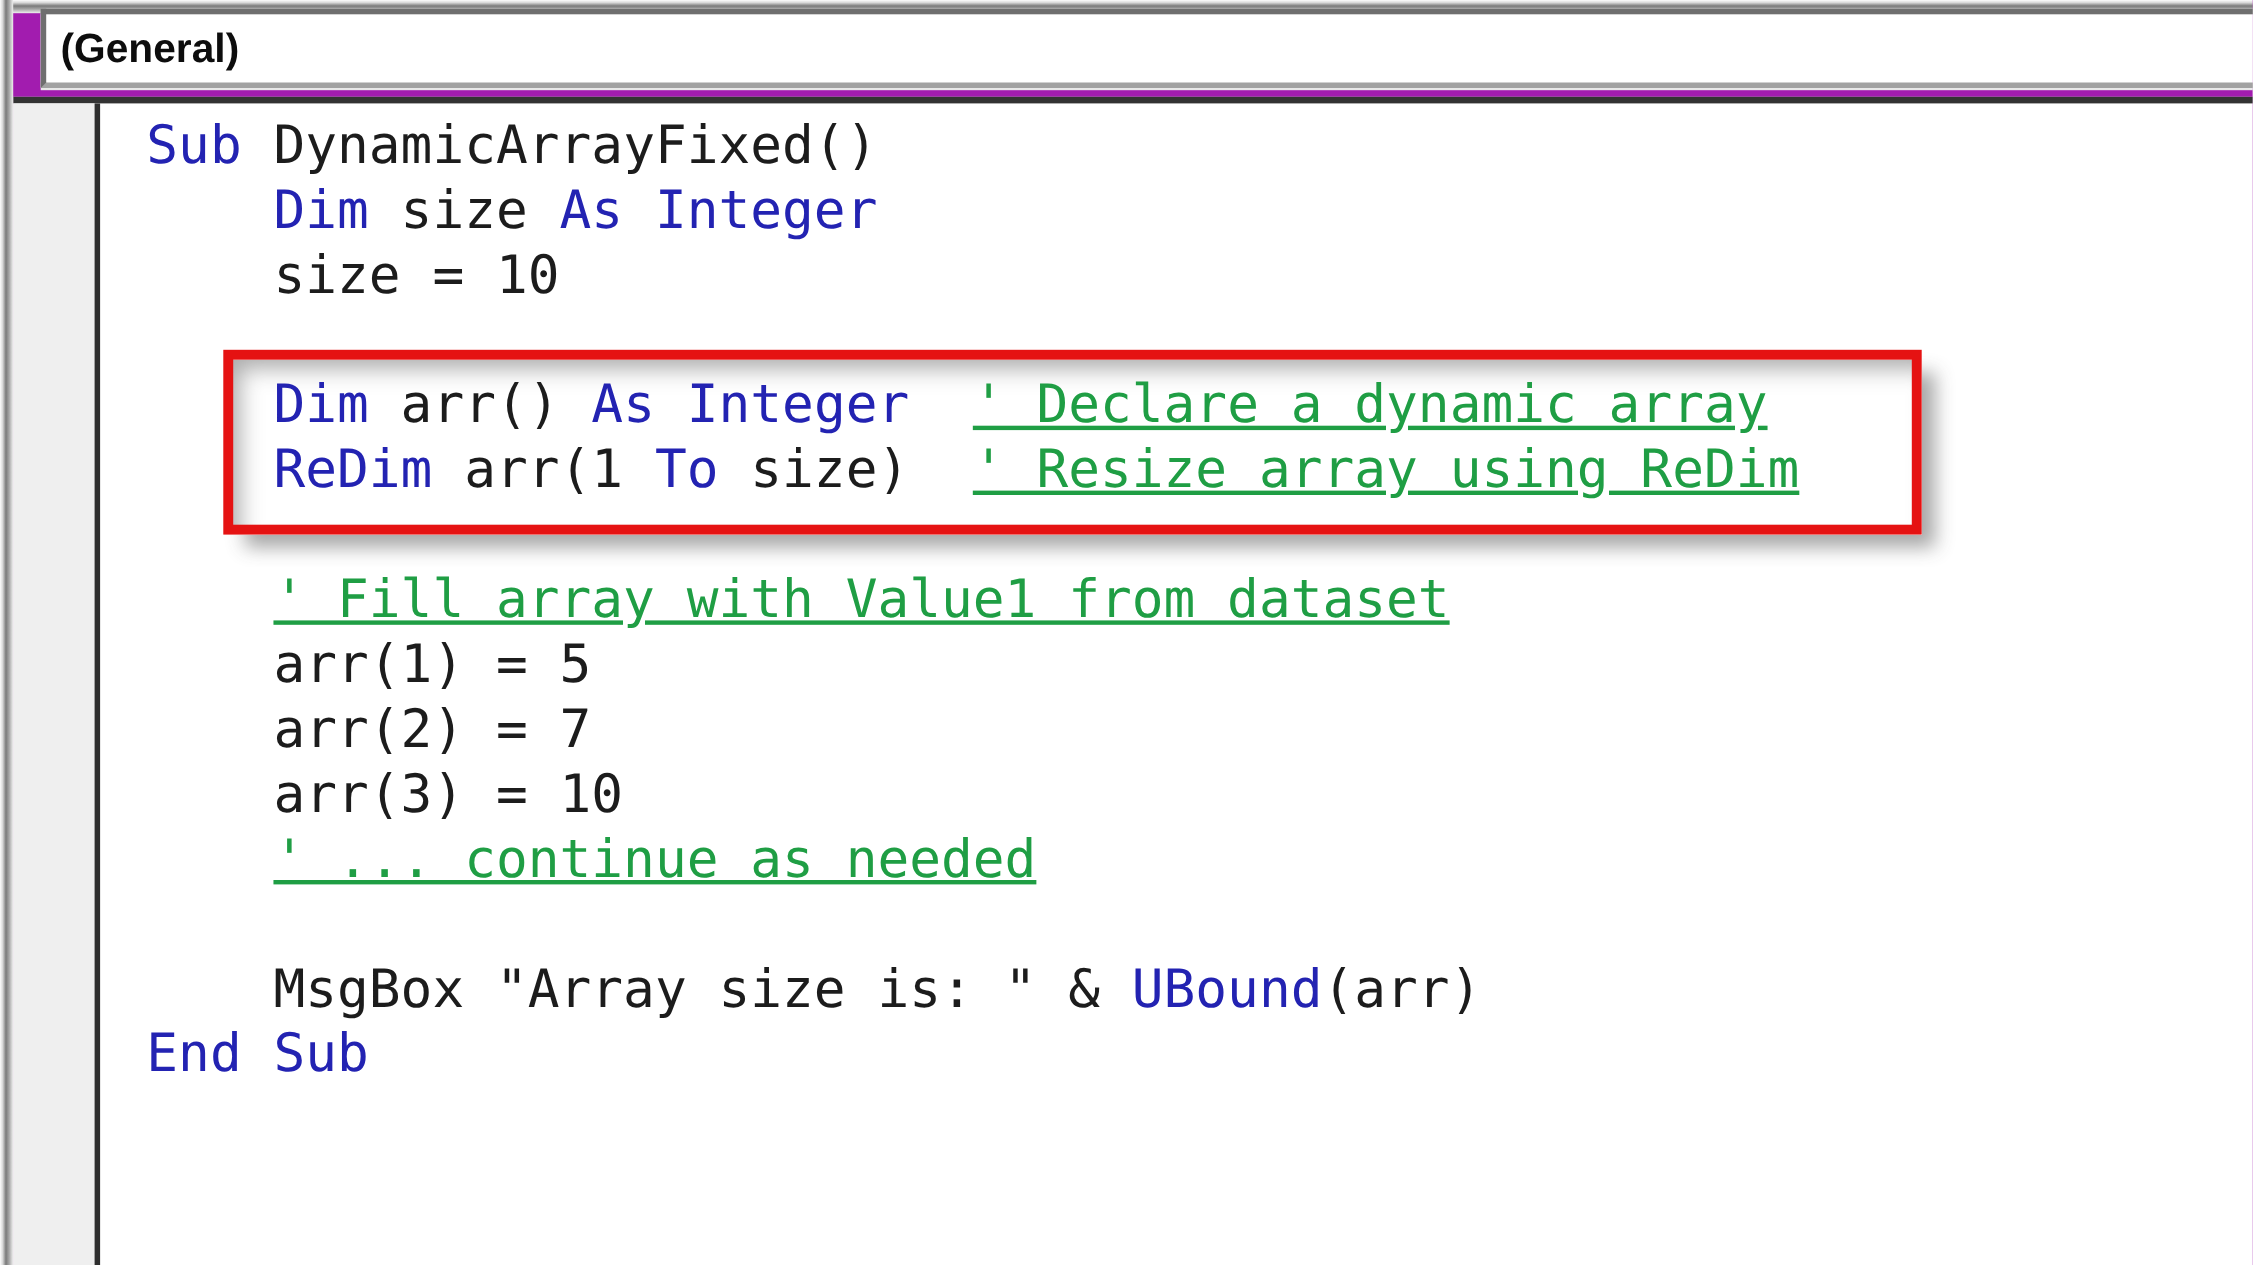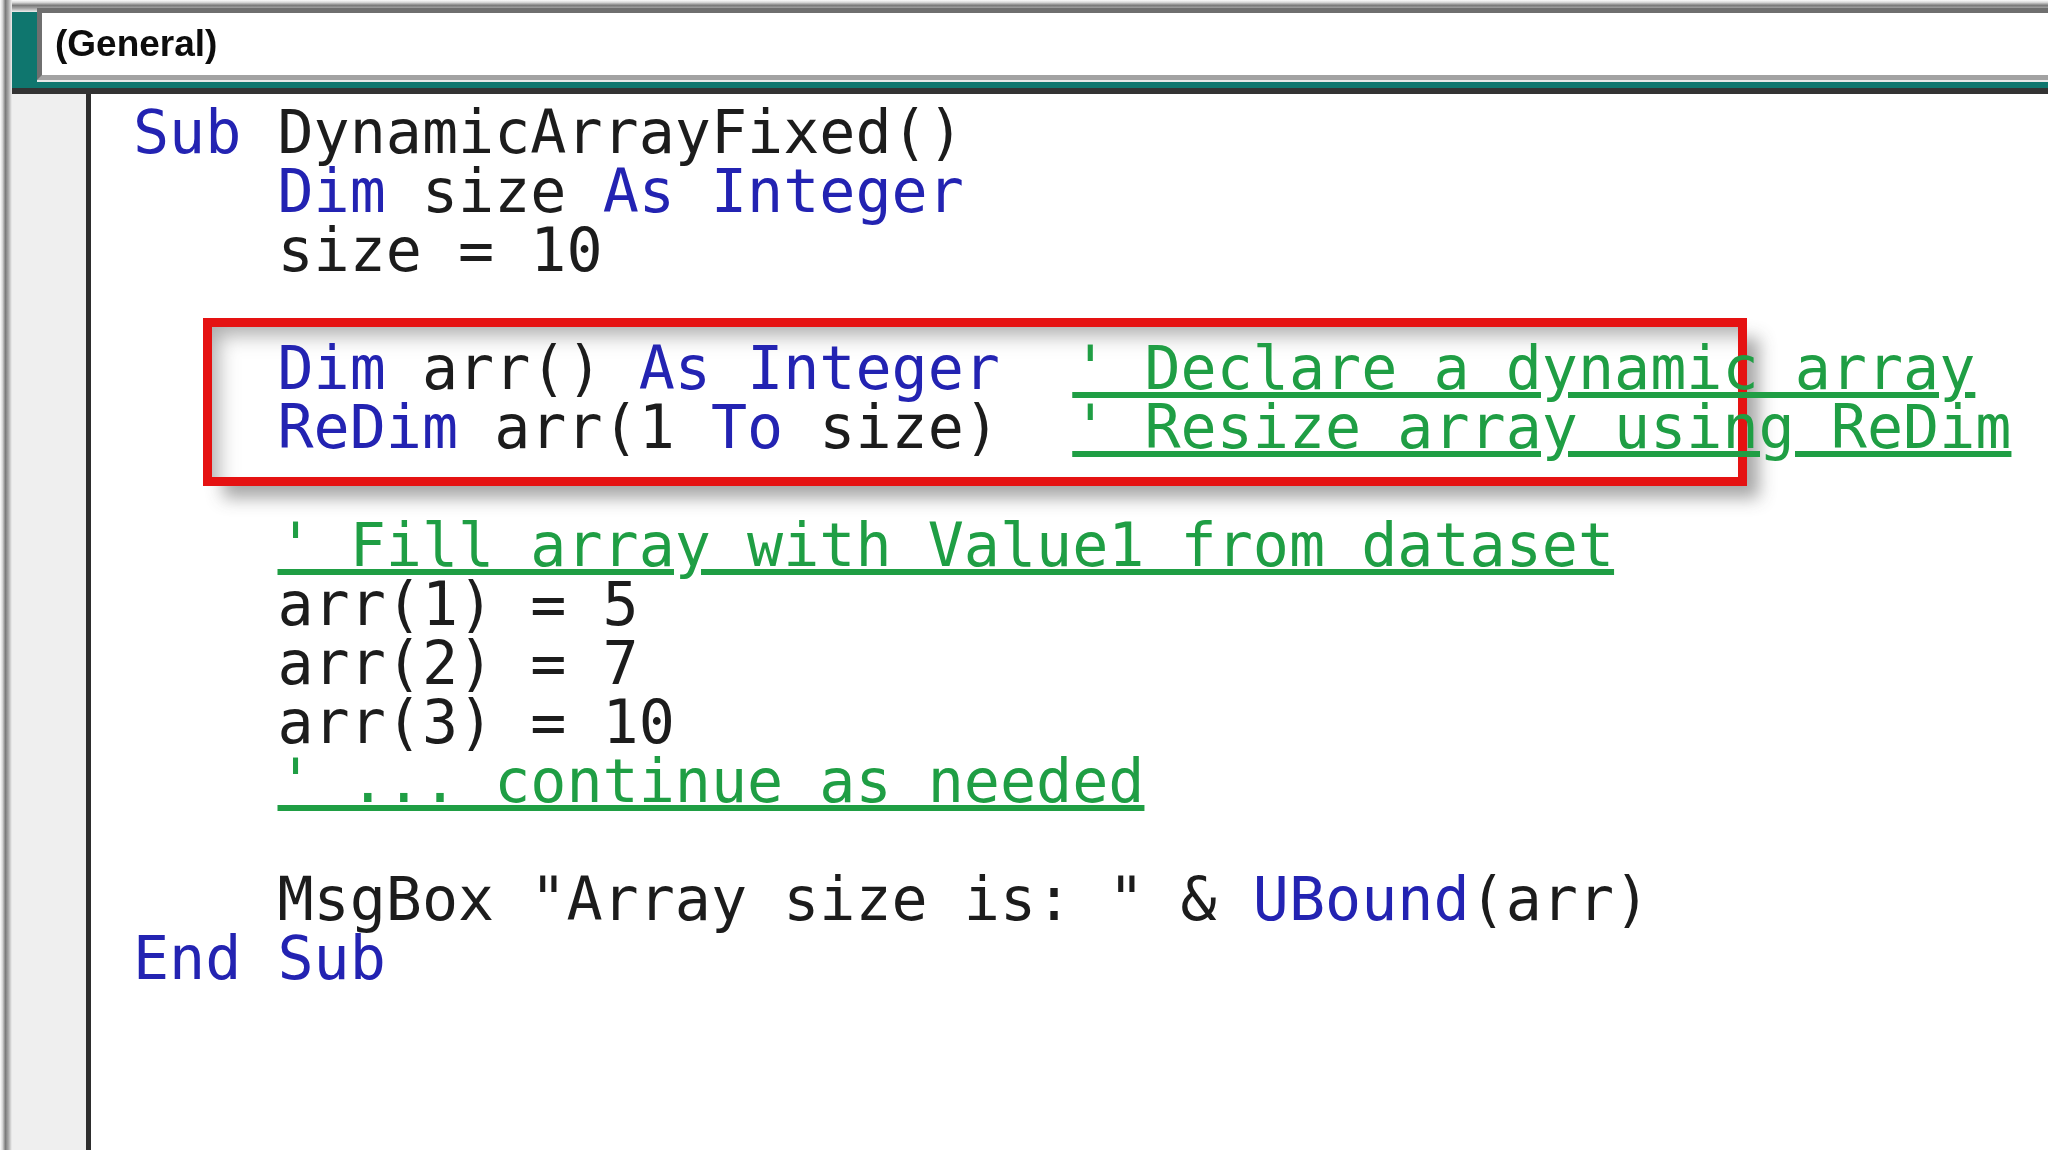--- a/index.html
+++ b/index.html
@@ -1,18 +1,18 @@
 <!DOCTYPE html>
 <html style="--kw: #2323b2; --cm: #1f9e44; --pl: #1c1c1c; --hl: #e51212;"><head>
 <meta charset="utf-8">
 <style>
   * { margin: 0; padding: 0; box-sizing: border-box; }
   html, body { width: 2048px; height: 1150px; background: #ffffff; overflow: hidden;
                font-family: "Liberation Sans", sans-serif; }
-  .stage { position: relative; width: 2048px; height: 1150px; background: #0f766e; }
+  .stage { position: relative; width: 2048px; height: 1150px; background: #a21caf; }
 
   
   .frame-top {
     position: absolute; left: 0; top: 0; width: 2048px; height: 12px;
     background: linear-gradient(180deg, #fdfdfd 0%, #d8d8d8 20%, #7a7a7a 45%, #a8a8a8 70%, #f0f0f0 100%);
   }
   .frame-left {
     position: absolute; left: 0; top: 0; width: 12px; height: 1150px;
     background: linear-gradient(90deg, #fdfdfd 0%, #d8d8d8 20%, #7a7a7a 45%, #a8a8a8 70%, #f0f0f0 100%);
   }
@@ -54,21 +54,21 @@
     box-shadow: 16px 16px 16px -4px rgba(60,60,60,0.45),
                 inset 12px 14px 20px -6px rgba(90,90,90,0.50);
     z-index: 1;
   }
 
   
   .code {
     position: absolute; left: 79px; top: 0; right: 0; bottom: 0;
     padding: 9px 0 0 42px;
     font-family: "DejaVu Sans Mono", "Liberation Mono", monospace;
-    font-size: 60px; line-height: 59px;
+    font-size: 48px; line-height: 59px;
     white-space: pre;
     color: var(--pl, #1c1c1c);
     z-index: 2;
   }
   .line { height: 59px; }
   .tok-k { color: var(--kw, #2323b2); }
   .tok-c { color: var(--cm, #1f9e44); text-decoration: underline; }
   .tok-p { color: var(--pl, #1c1c1c); }
 </style>
 </head>

